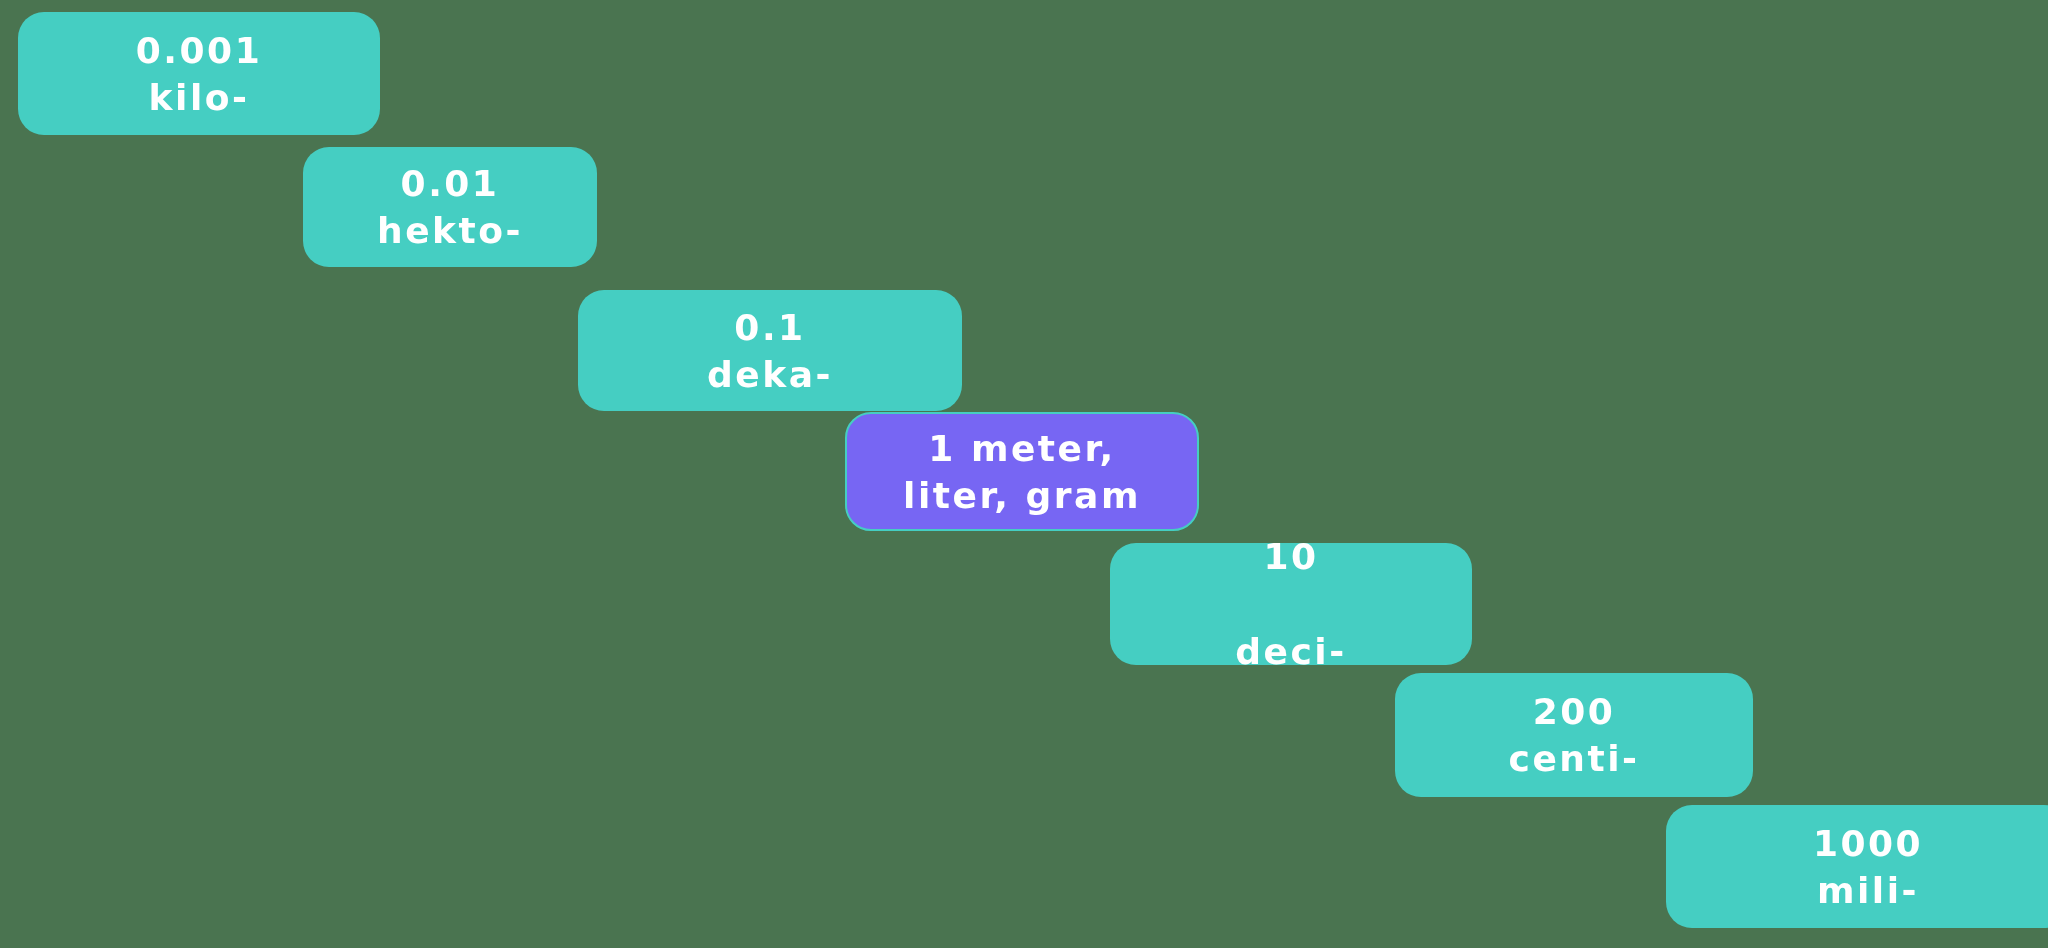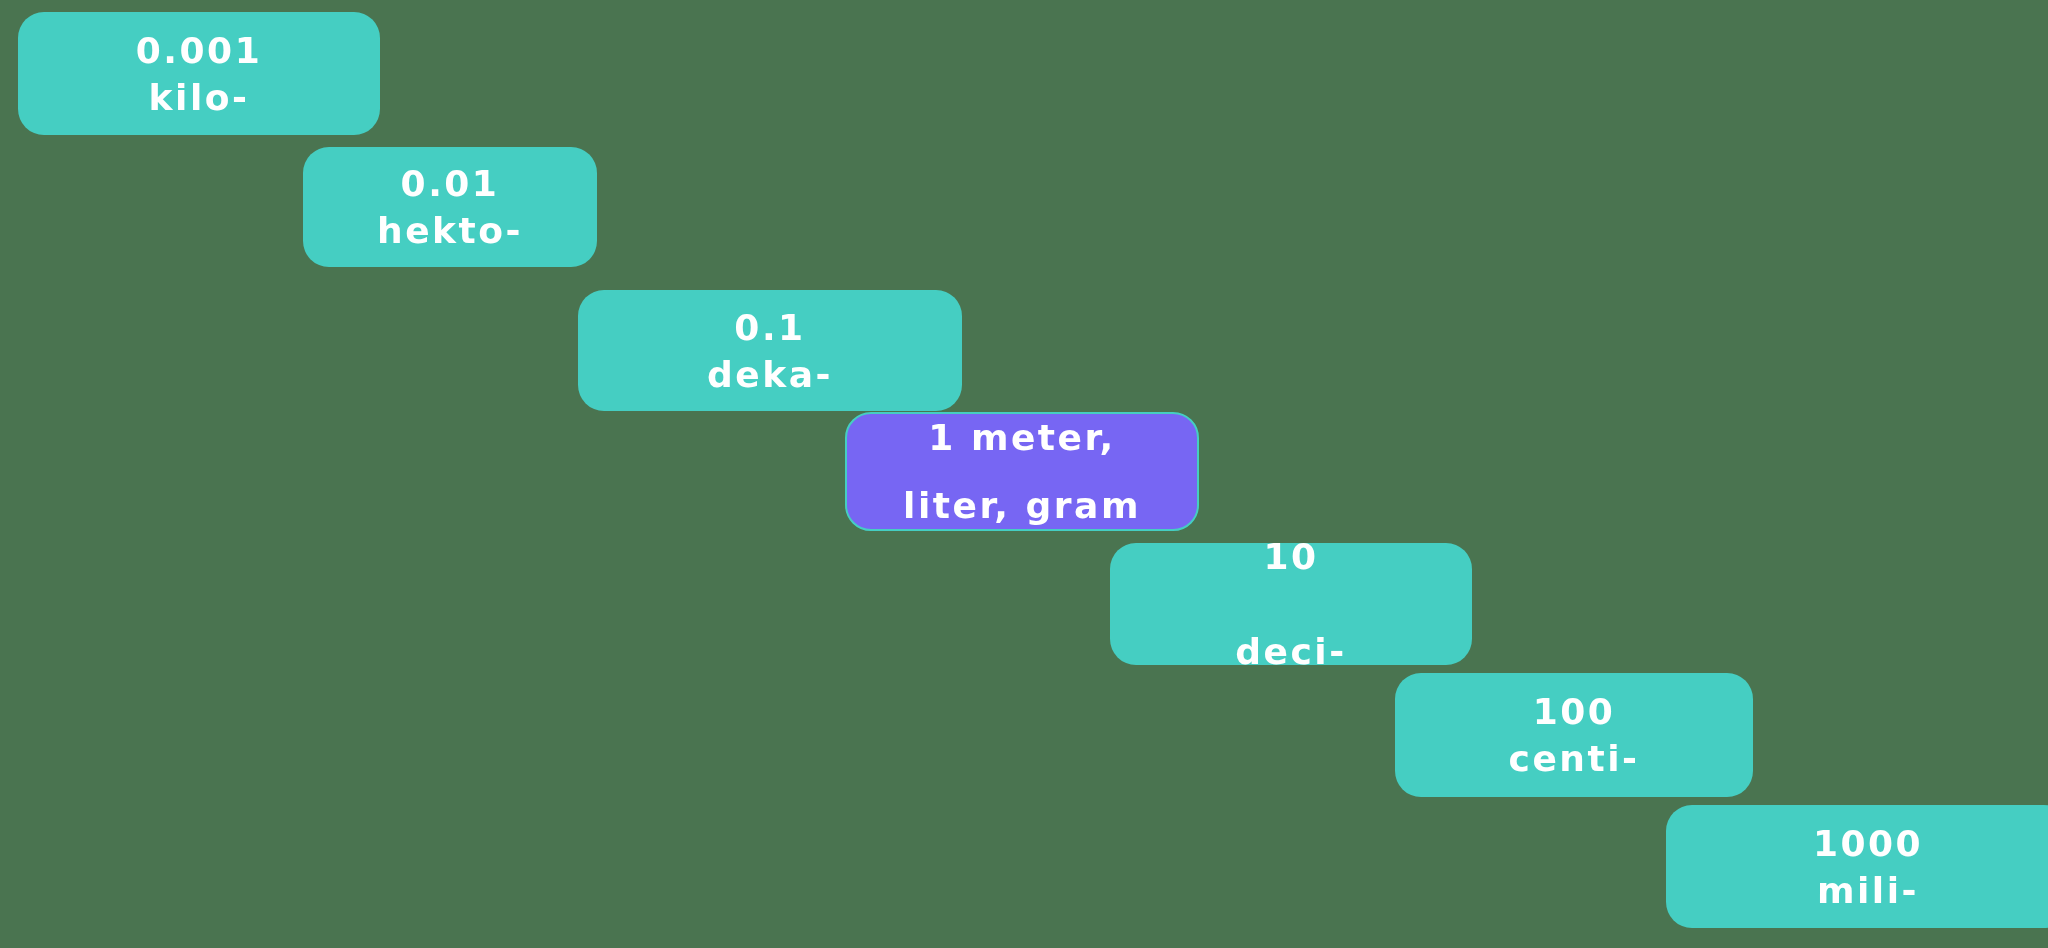--- a/index.html
+++ b/index.html
@@ -32,21 +32,20 @@
     font-weight:700;
     font-size:36px;
     line-height:47px;
     letter-spacing:2.5px;
     box-sizing:border-box;
   }
   .step.teal{ background:var(--teal); }
   .step.purple{
     background:var(--purple);
     border:2px solid var(--teal);
-    justify-content:space-between;
   }
   
   .step:nth-of-type(1){ left:18px;   top:12px;  width:362px; height:123px; }
   .step:nth-of-type(2){ left:303px;  top:147px; width:294px; height:120px; }
   .step:nth-of-type(3){ left:578px;  top:278px; width:384px; height:121px;margin-top:12px; }
   .step:nth-of-type(4){ left:845px;  top:412px; width:354px; height:119px; }
   .step:nth-of-type(5){ left:1110px; top:543px; width:362px; height:122px;gap:48px; }
   .step:nth-of-type(6){ left:1395px; top:673px; width:358px; height:124px; }
   .step:nth-of-type(7){ left:1666px; top:805px; width:404px; height:123px; }
   .step .value, .step .label{ white-space:nowrap; }
@@ -75,21 +74,21 @@
     <div class="value">1 meter,</div>
     <div class="label">liter, gram</div>
   </div>
 
   <div class="step teal">
     <div class="value">10</div>
     <div class="label">deci-</div>
   </div>
 
   <div class="step teal">
-    <div class="value">100</div>
+    <div class="value">200</div>
     <div class="label">centi-</div>
   </div>
 
   <div class="step teal">
     <div class="value">1000</div>
     <div class="label">mili-</div>
   </div>
 
 </div>
 

